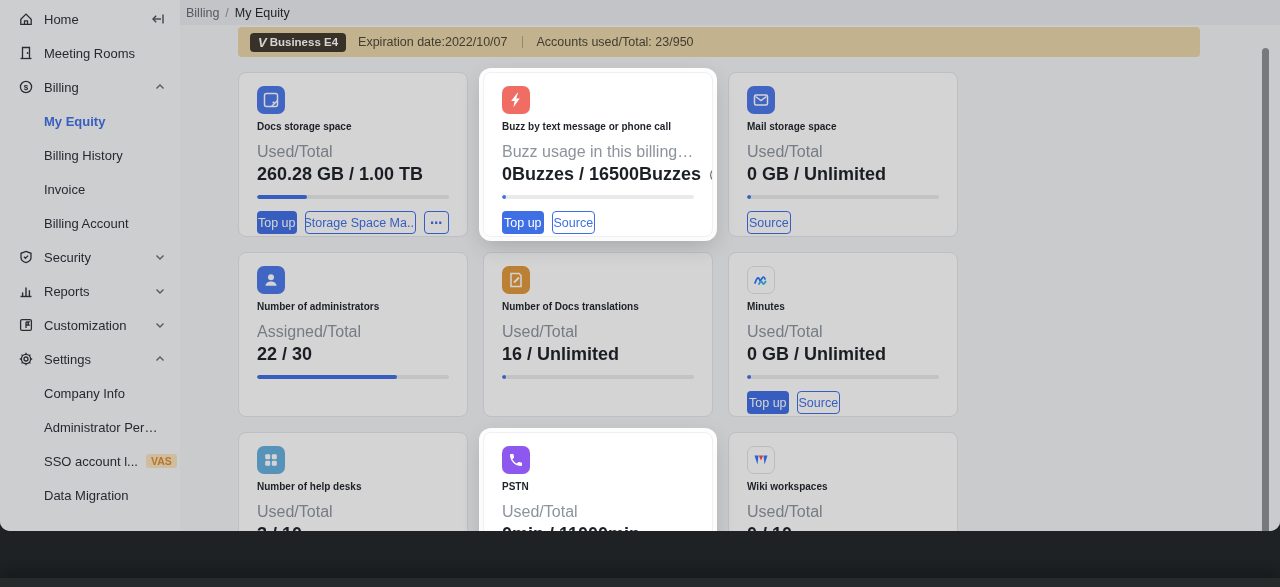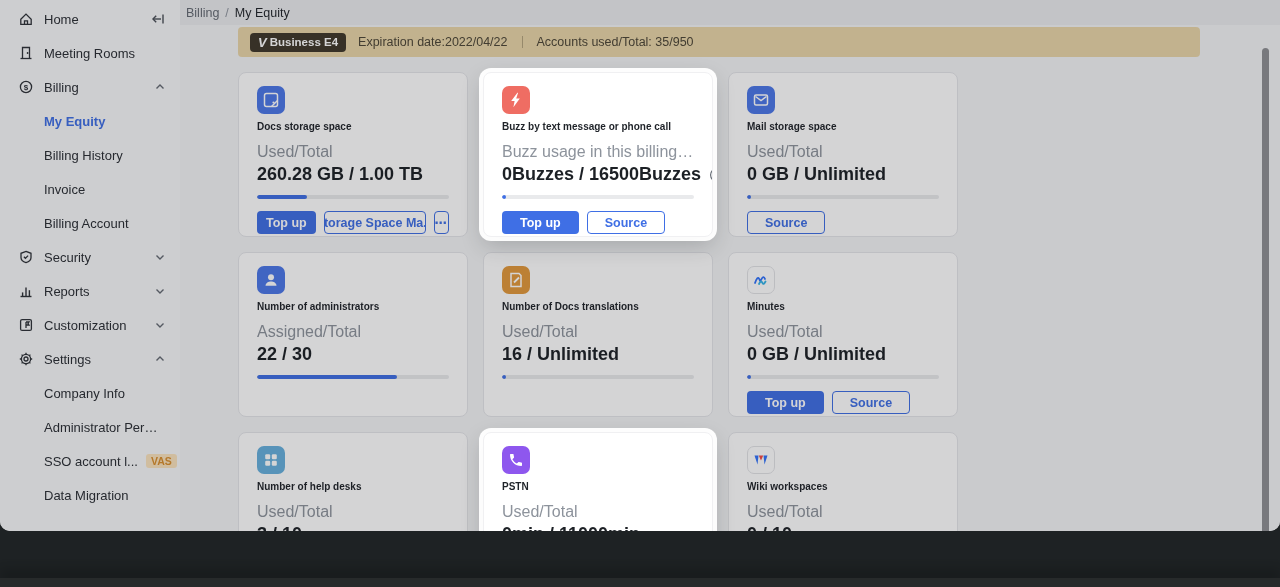--- a/index.html
+++ b/index.html
@@ -50,22 +50,22 @@
   .card-title { font-size:10px; font-weight:700; color:#1f2329; margin-bottom:11px;
                 white-space:nowrap; overflow:hidden; text-overflow:ellipsis; }
   .stat-label { font-size:16px; color:#8d939c; margin-bottom:3px;
                 white-space:nowrap; overflow:hidden; text-overflow:ellipsis; }
   .value-row { display:flex; align-items:center; gap:8px; margin-bottom:10px; }
   .stat-value { font-size:18px; font-weight:700; color:#1c2025; white-space:nowrap; }
   .info-ic { width:16px; height:16px; display:flex; cursor:pointer; }
   .progress { height:4px; border-radius:2px; background:#e9eaec; overflow:hidden; margin-bottom:12px; }
   .progress-fill { height:100%; border-radius:2px; min-width:4px; }
   .btn-row { display:flex; gap:8px; }
-  .btn { height:23px; padding:0 17px; border-radius:4px; font-size:12.5px; cursor:pointer;
-         display:inline-flex; align-items:center; justify-content:center; font-weight:700;
+  .btn { height:23px; padding:0 1px; border-radius:4px; font-size:12.5px; cursor:pointer;
+         display:inline-flex; align-items:center; justify-content:center; font-weight:400;
          font-family:inherit; max-width:120px; white-space:nowrap; overflow:hidden; }
   .btn.primary { border:1px solid transparent; color:#fff; }
   .btn.outline { background:#fff; }
   .btn.sq { width:26px; padding:0; font-weight:700; letter-spacing:1px; }
 
   
   .scroll-thumb { position:absolute; right:11px; top:48px; width:7px; height:510px;
                   border-radius:3.5px; background:#8f9093; }
   .dim-overlay { position:fixed; left:0; top:0; width:1280px; height:587px;
                  background:rgba(21,24,29,.185); z-index:50; pointer-events:none; }
@@ -223,23 +223,23 @@
       <span class="crumb-parent">Billing</span>
       <span class="crumb-sep">/</span>
       <span class="crumb-current">My Equity</span>
     </div>
 
     <div class="banner" style="background: rgb(233, 214, 169); color: rgb(77, 70, 54);">
       <span class="plan-badge" style="background: rgb(63, 56, 42);">
         <span class="vlogo">V</span>
         <span>Business E4</span>
       </span>
-      <span class="banner-text">Expiration date:2022/04/22</span>
+      <span class="banner-text">Expiration date:2022/10/07</span>
       <span class="banner-div"></span>
-      <span>Accounts used/Total: 35/950</span>
+      <span>Accounts used/Total: 23/950</span>
     </div>
 
     <div class="cards">
 
       <div class="card">
         <div class="card-icon" style="background: rgb(75, 119, 232);">
           <svg viewBox="0 0 18 18" width="18" height="18" fill="none" stroke="#fff" stroke-width="1.5">
               <rect x="2.5" y="2.5" width="13" height="13" rx="2"></rect>
               <path d="M9.5 15.5 15.5 9.5"></path>
               <circle cx="11.5" cy="11.5" r="1.1" fill="#fff" stroke="none"></circle>

